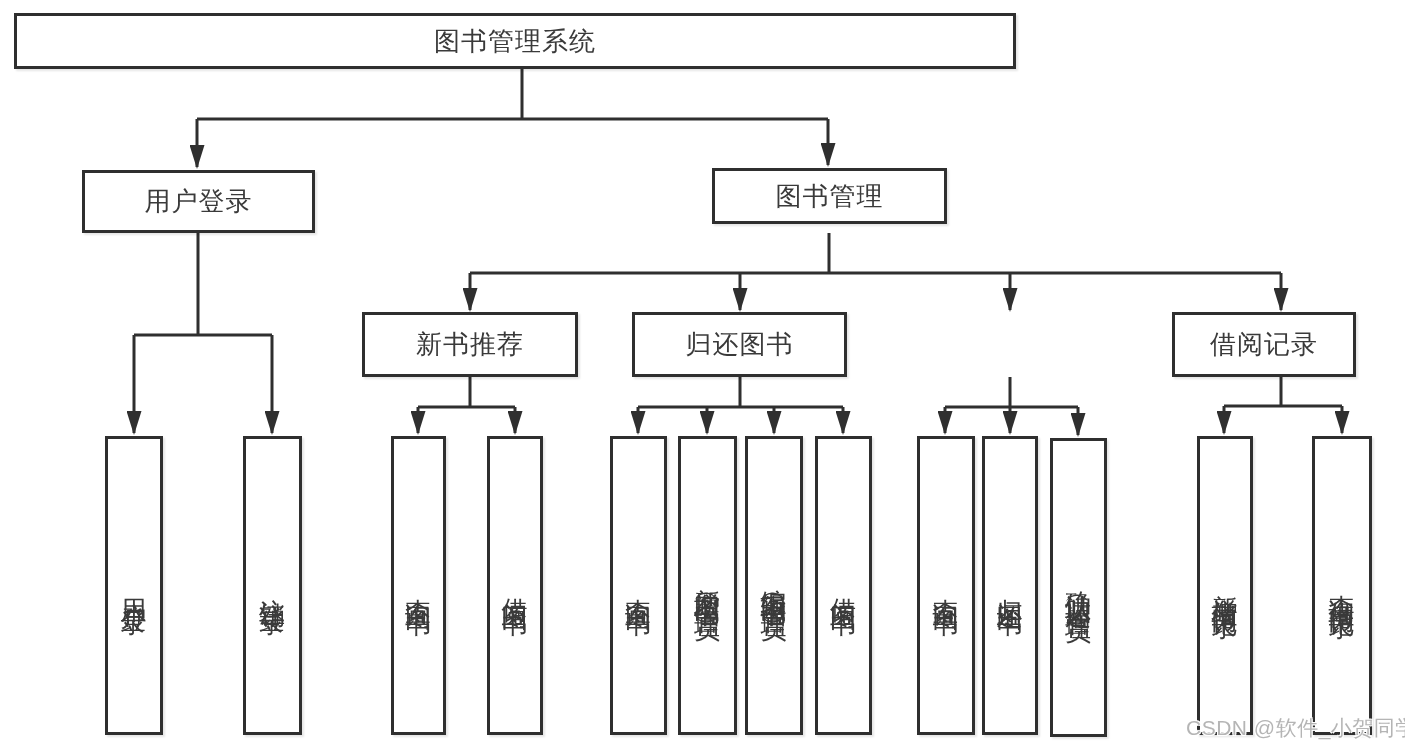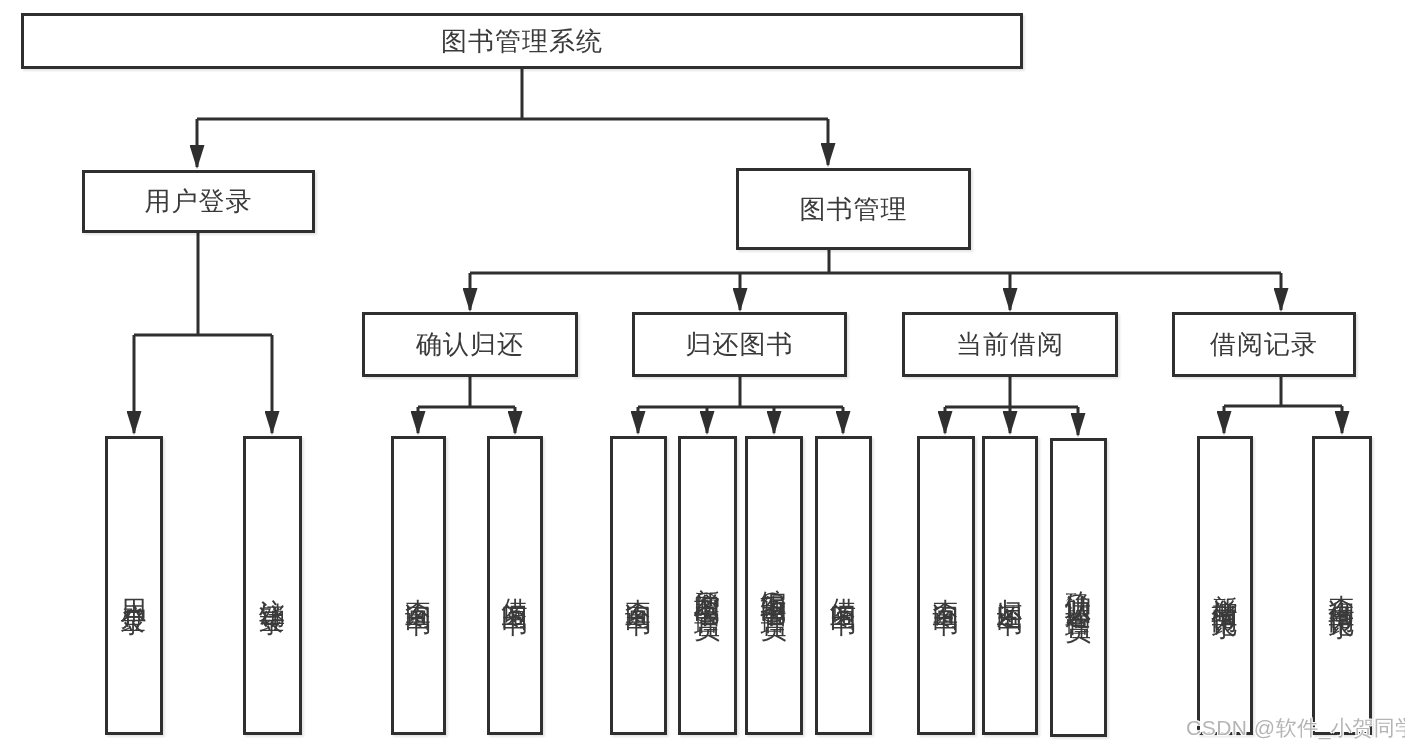--- a/index.html
+++ b/index.html
@@ -23,24 +23,24 @@
     background:#fff;display:flex;align-items:center;justify-content:center;
     font-size:26px;color:var(--text);letter-spacing:1px;
     box-shadow:2px 2px 2px rgba(0,0,0,0.10);
   }
   .box.v{
     writing-mode:vertical-rl;text-orientation:mixed;
     letter-spacing:4px;line-height:1;font-size:26px;
   }
 
   
-  #n-root{left:21px;top:13px;width:1002px;height:56px;}
+  #n-root{left:14px;top:13px;width:1002px;height:56px;}
   
   #n-login{left:82px;top:170px;width:233px;height:63px;}
-  #n-mgmt{left:736px;top:168px;width:235px;height:82px;}
+  #n-mgmt{left:712px;top:168px;width:235px;height:56px;}
   
   #n-recommend{left:362px;top:312px;width:216px;height:65px;}
   #n-borrow{left:632px;top:312px;width:215px;height:65px;}
   #n-current{left:902px;top:312px;width:216px;height:65px;}
   #n-records{left:1172px;top:312px;width:184px;height:65px;}
   
   #l-user-login{left:105px;top:436px;width:58px;height:299px;}
   #l-logout{left:243px;top:436px;width:59px;height:299px;}
   #l-rec-query{left:391px;top:436px;width:55px;height:299px;}
   #l-rec-borrow{left:487px;top:436px;width:56px;height:299px;}
@@ -105,23 +105,22 @@
     <path d="M1281,377 V406 M1224,406 H1342"></path>
     <path d="M1224,406 V433" marker-end="url(#arrow)"></path>
     <path d="M1342,406 V433" marker-end="url(#arrow)"></path>
   </svg>
 
   <div class="box" id="n-root">图书管理系统</div>
 
   <div class="box" id="n-login">用户登录</div>
   <div class="box" id="n-mgmt">图书管理</div>
 
-  <div class="box" id="n-recommend">确认归还</div>
+  <div class="box" id="n-recommend">新书推荐</div>
   <div class="box" id="n-borrow">归还图书</div>
-  <div class="box" id="n-current">当前借阅</div>
   <div class="box" id="n-records">借阅记录</div>
 
   <div class="box v" id="l-user-login">用户登录</div>
   <div class="box v" id="l-logout">注销登录</div>
 
   <div class="box v" id="l-rec-query">查询图书</div>
   <div class="box v" id="l-rec-borrow">借阅图书</div>
 
   <div class="box v" id="l-bor-query">查询图书</div>
   <div class="box v" id="l-bor-add">新增图书（管理员）</div>

